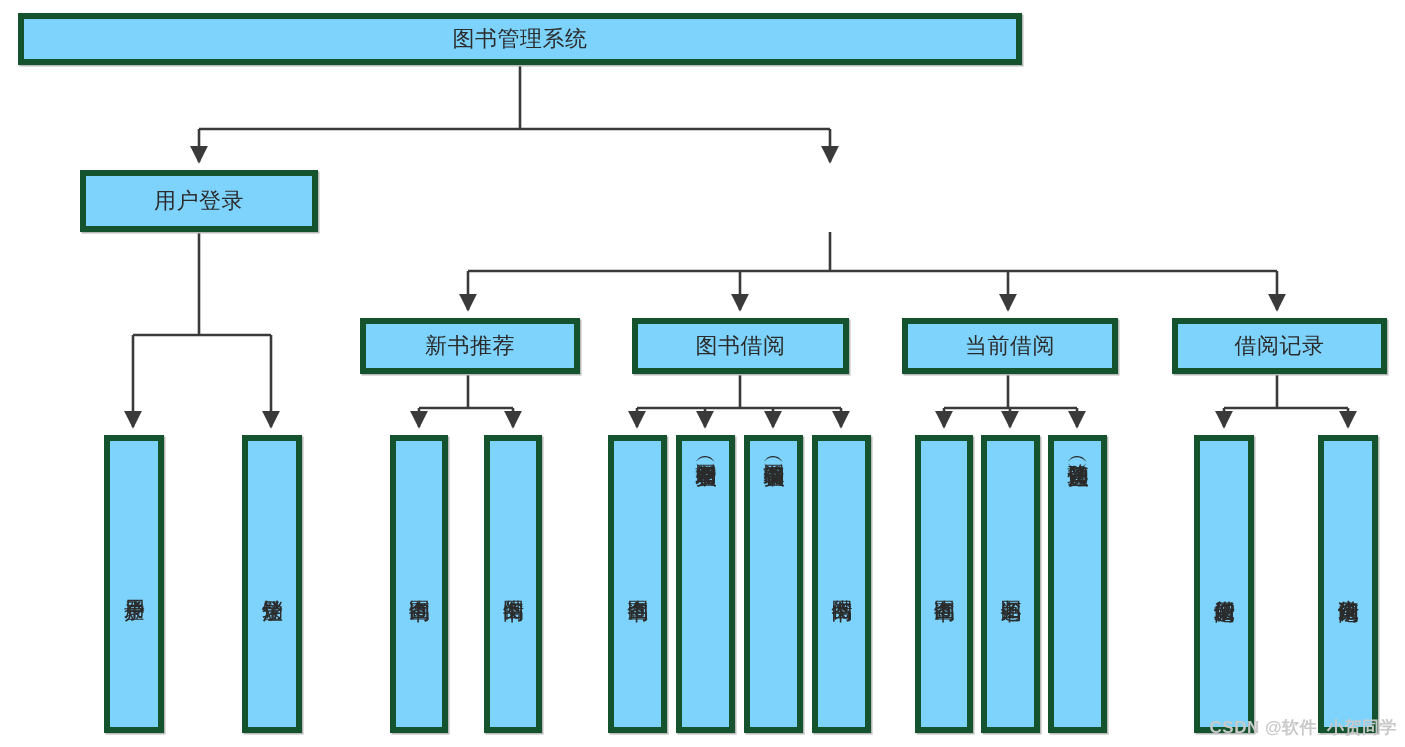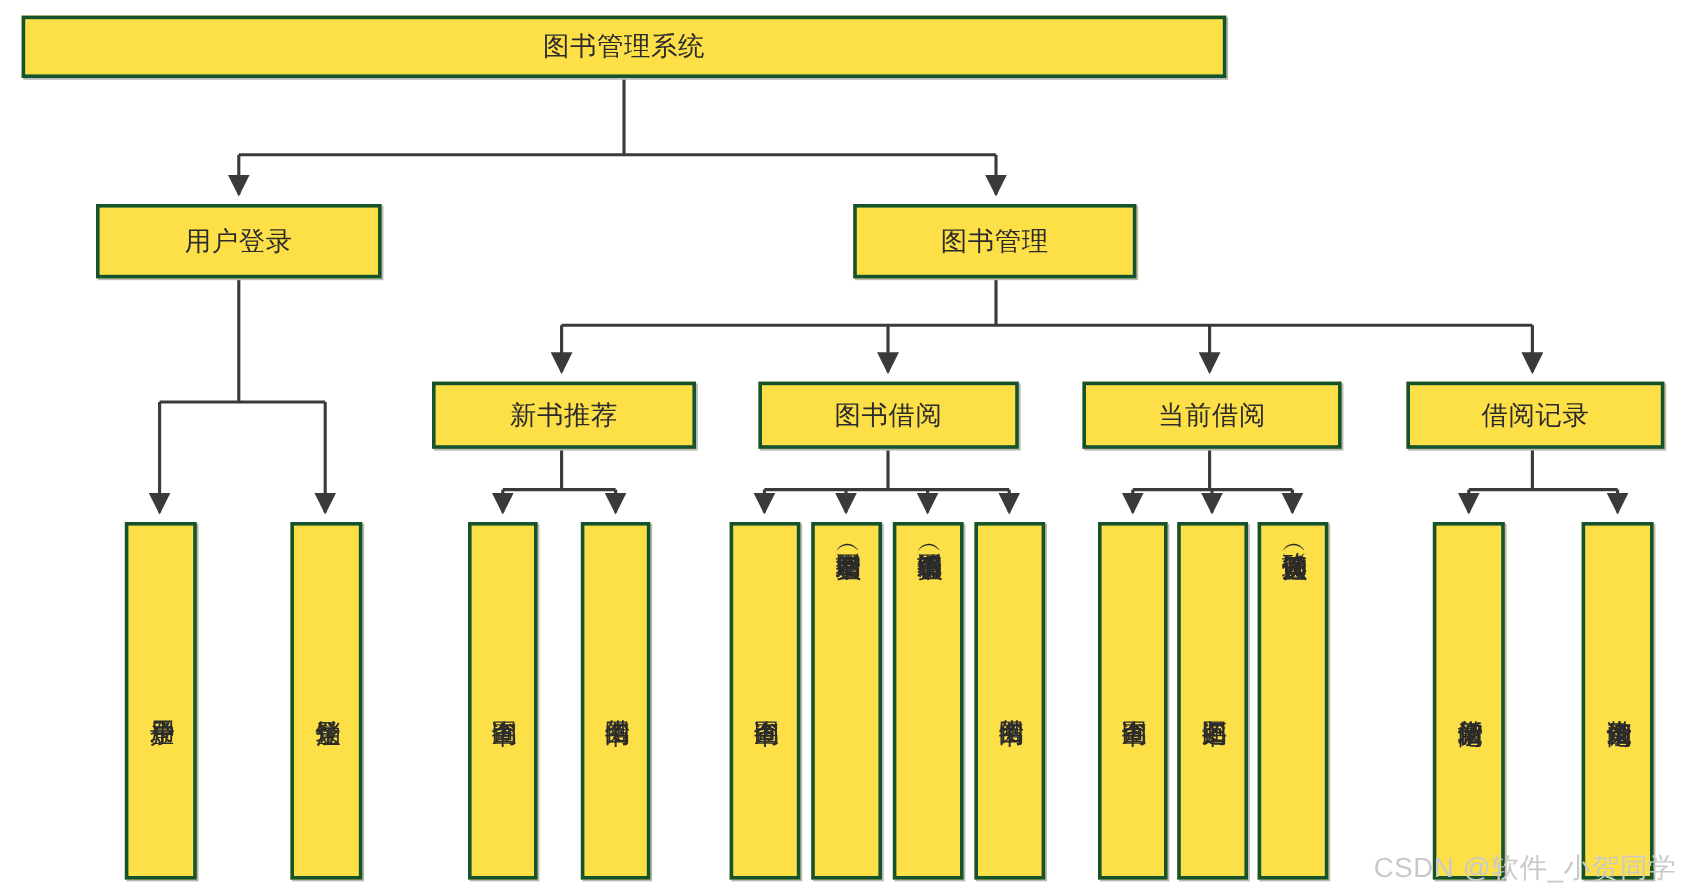--- a/index.html
+++ b/index.html
@@ -21,22 +21,22 @@
     position: absolute;
     left: 0;
     top: 0;
     width: 1405px;
     height: 747px;
     pointer-events: none;
   }
   .node {
     position: absolute;
     box-sizing: border-box;
-    background: #fde047;
-    border: 3px solid #14532d;
+    background: #7dd3fc;
+    border: 6px solid #14532d;
     box-shadow: 1.5px 1.5px 0 0 #b9b9b9;
     display: flex;
     align-items: center;
     justify-content: center;
     color: #2b2b2b;
     line-height: 1.18;
     letter-spacing: 0.5px;
   }
   .node.horiz {
     font-size: 22px;
@@ -56,25 +56,26 @@
     justify-content: flex-start;
     padding-top: 6px;
   }
   .node-label {
     display: block;
   }
   #watermark {
     position: absolute;
     right: 8px;
     bottom: 8px;
-    font-size: 23px;
+    font-size: 17px;
     color: #c9c9c9;
     letter-spacing: 0.5px;
     white-space: nowrap;
     user-select: none;
+    font-weight: bold;
   }
 </style>
 </head>
 <body>
 
 <div id="canvas">
 
   <svg id="wires" viewBox="0 0 1405 747" xmlns="http://www.w3.org/2000/svg">
     <defs>
       <marker id="arrow" viewBox="0 0 10 10" refX="9" refY="5" markerWidth="7" markerHeight="7" orient="auto-start-reverse">
@@ -128,23 +129,20 @@
     </g>
   </svg>
 
   <div class="node horiz" id="node-root" style="left: 18px; top: 13px; width: 1004px; height: 52px;">
     <span class="node-label">图书管理系统</span>
   </div>
 
   <div class="node horiz" id="node-l2-0" style="left: 80px; top: 170px; width: 238px; height: 62px;">
     <span class="node-label">用户登录</span>
   </div>
-  <div class="node horiz" id="node-l2-1" style="left: 711px; top: 170px; width: 236px; height: 62px;">
-    <span class="node-label">图书管理</span>
-  </div>
 
   <div class="node horiz" id="node-l3-1" style="left: 632px; top: 318px; width: 217px; height: 56px;">
     <span class="node-label">图书借阅</span>
   </div>
   <div class="node horiz" id="node-l3-0" style="left: 360px; top: 318px; width: 220px; height: 56px;">
     <span class="node-label">新书推荐</span>
   </div>
   <div class="node horiz" id="node-l3-3" style="left: 1172px; top: 318px; width: 215px; height: 56px;">
     <span class="node-label">借阅记录</span>
   </div>

